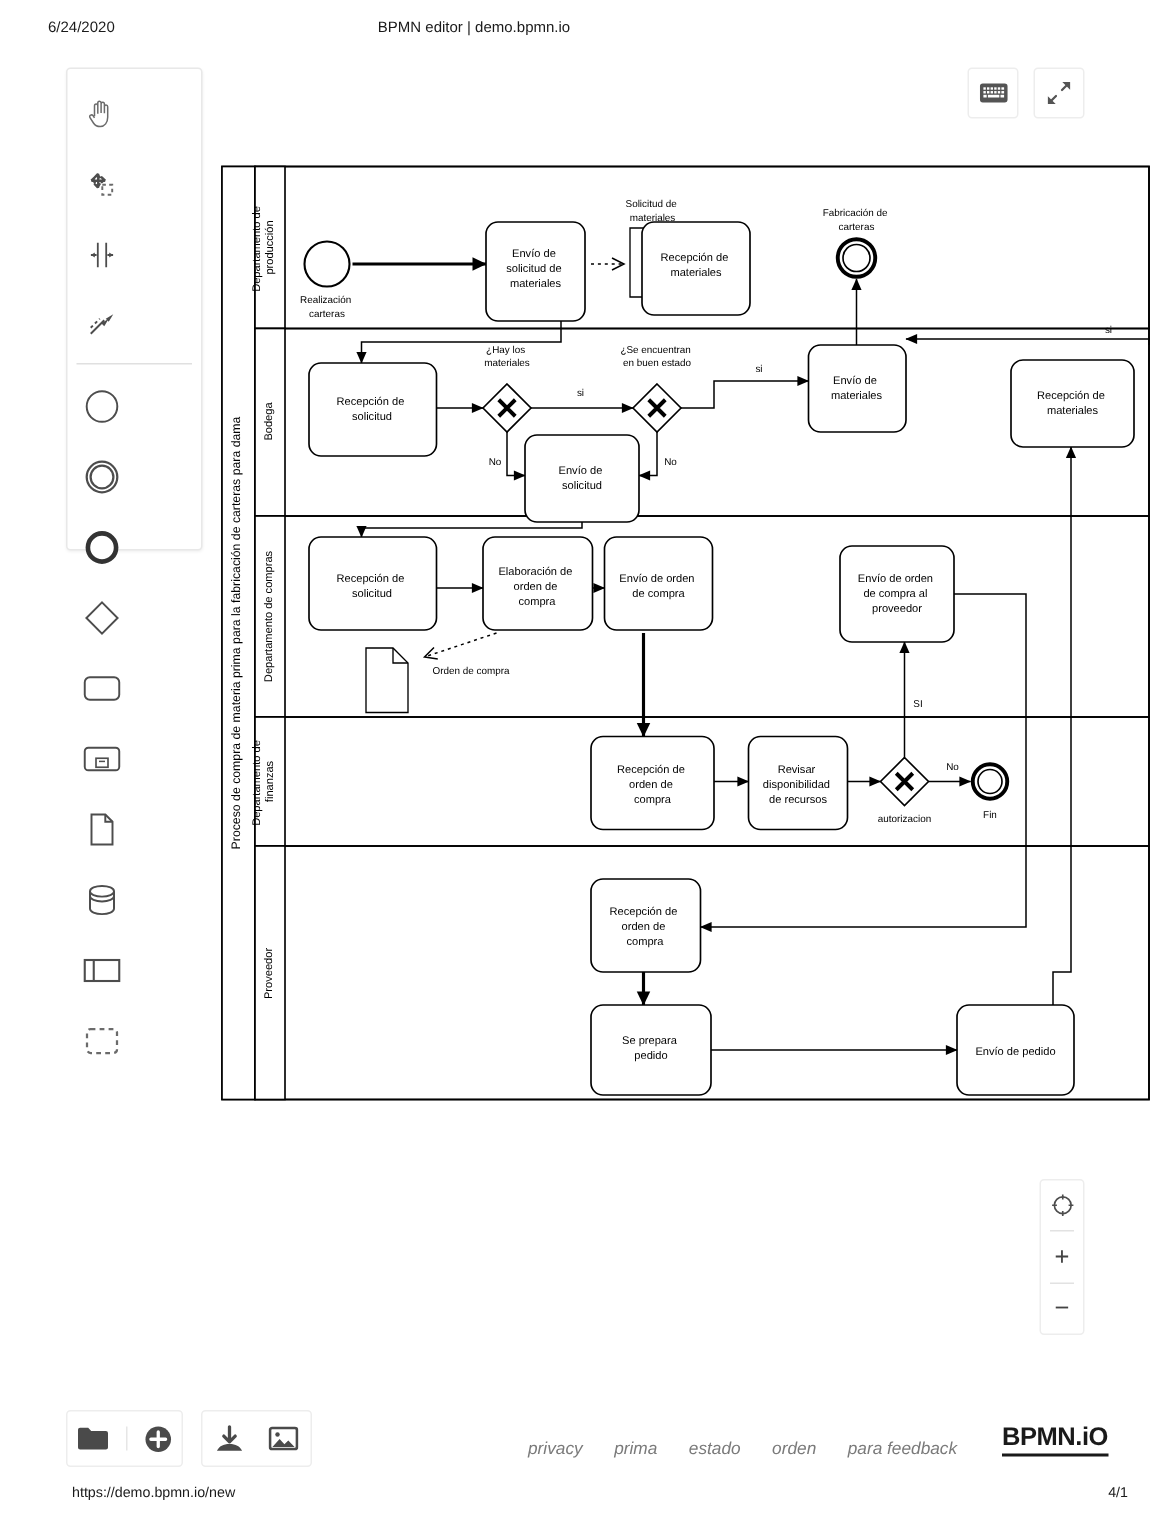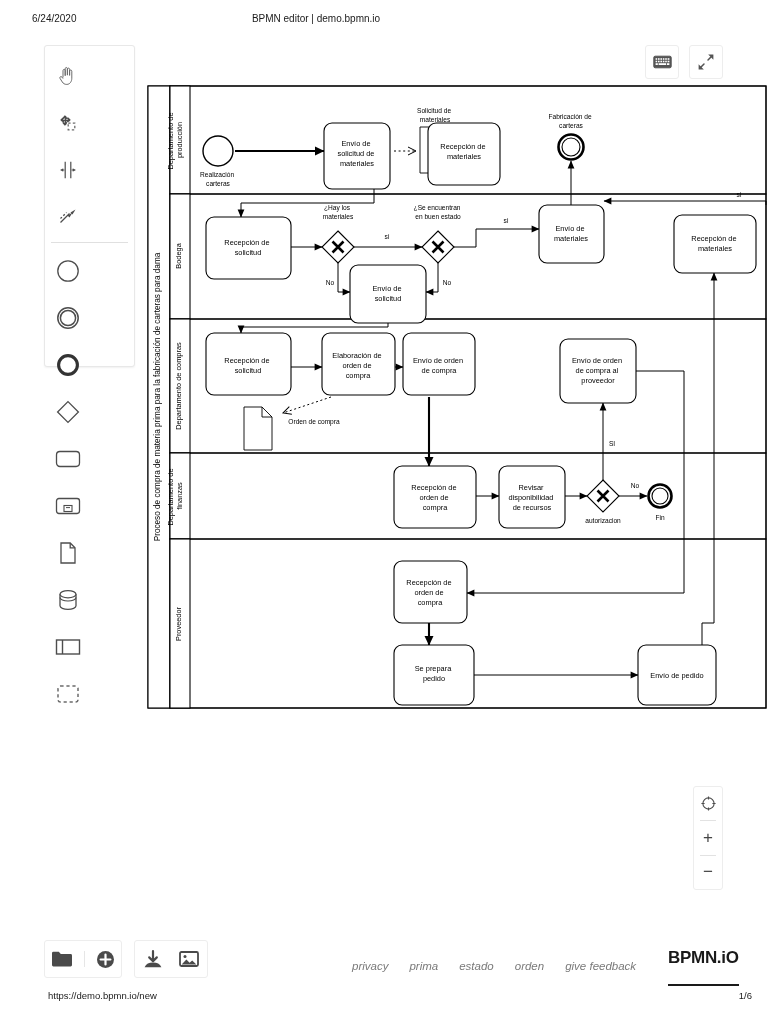--- a/index.html
+++ b/index.html
@@ -54,24 +54,24 @@
   #io-group { left:44px; top:940px; width:78px; justify-content:space-around; }
   #export-group { left:134px; top:940px; width:74px; justify-content:space-around; }
   .bt-div { width:1px; height:16px; background:#e6e6e6; }
 
   
   .foot-links { position:absolute; left:352px; top:957px; height:18px;
     display:flex; align-items:center; gap:21px; font-size:11.5px; color:#7a7a7a;font-style:italic; }
   .foot-links span { white-space:nowrap; }
   .brand { position:absolute; left:668px; top:948px; font-size:17px; font-weight:bold;
     color:#1a1a1a; letter-spacing:-0.3px; border-bottom:2.5px solid #1a1a1a;
-    padding-bottom:16px; font-family:"Liberation Sans", sans-serif; }
-
-  
-  .canvas { position:absolute; left:146px; top:83px; width:622px; height:628px;
+    padding-bottom:1px; font-family:"Liberation Sans", sans-serif; }
+
+  
+  .canvas { position:absolute; left:146px; top:108px; width:622px; height:628px;
     overflow:hidden; }
   .canvas svg { display:block; }
 
   text { font-family:"Liberation Sans", sans-serif; fill:#000; }
   .t-task { font-size:7.4px; text-anchor:middle; }
   .t-lane { font-size:7.4px; text-anchor:middle; }
   .t-pool { font-size:8.2px; text-anchor:middle; }
   .t-lbl  { font-size:6.6px; text-anchor:middle; }
   .t-flow { font-size:6.6px; text-anchor:middle; }
   .shape  { fill:#ffffff; stroke:#000000; stroke-width:1.1; }
@@ -575,22 +575,22 @@
         <path d="M2.6 14.6l4.8-5.2 3.2 3.4 2.6-2.4 4.2 4.2z" fill="#4a4a4a"></path>
       </svg>
     </div>
   </div>
 
   <div class="foot-links">
     <span>privacy</span>
     <span>prima</span>
     <span>estado</span>
     <span>orden</span>
-    <span>give feedback</span>
+    <span>para feedback</span>
   </div>
   <div class="brand">BPMN.iO</div>
 
   <div class="print-footer">
     <div class="pf-url">https://demo.bpmn.io/new</div>
-    <div class="pf-page">1/6</div>
+    <div class="pf-page">4/1</div>
   </div>
 
 </div>
 
 </body></html>

